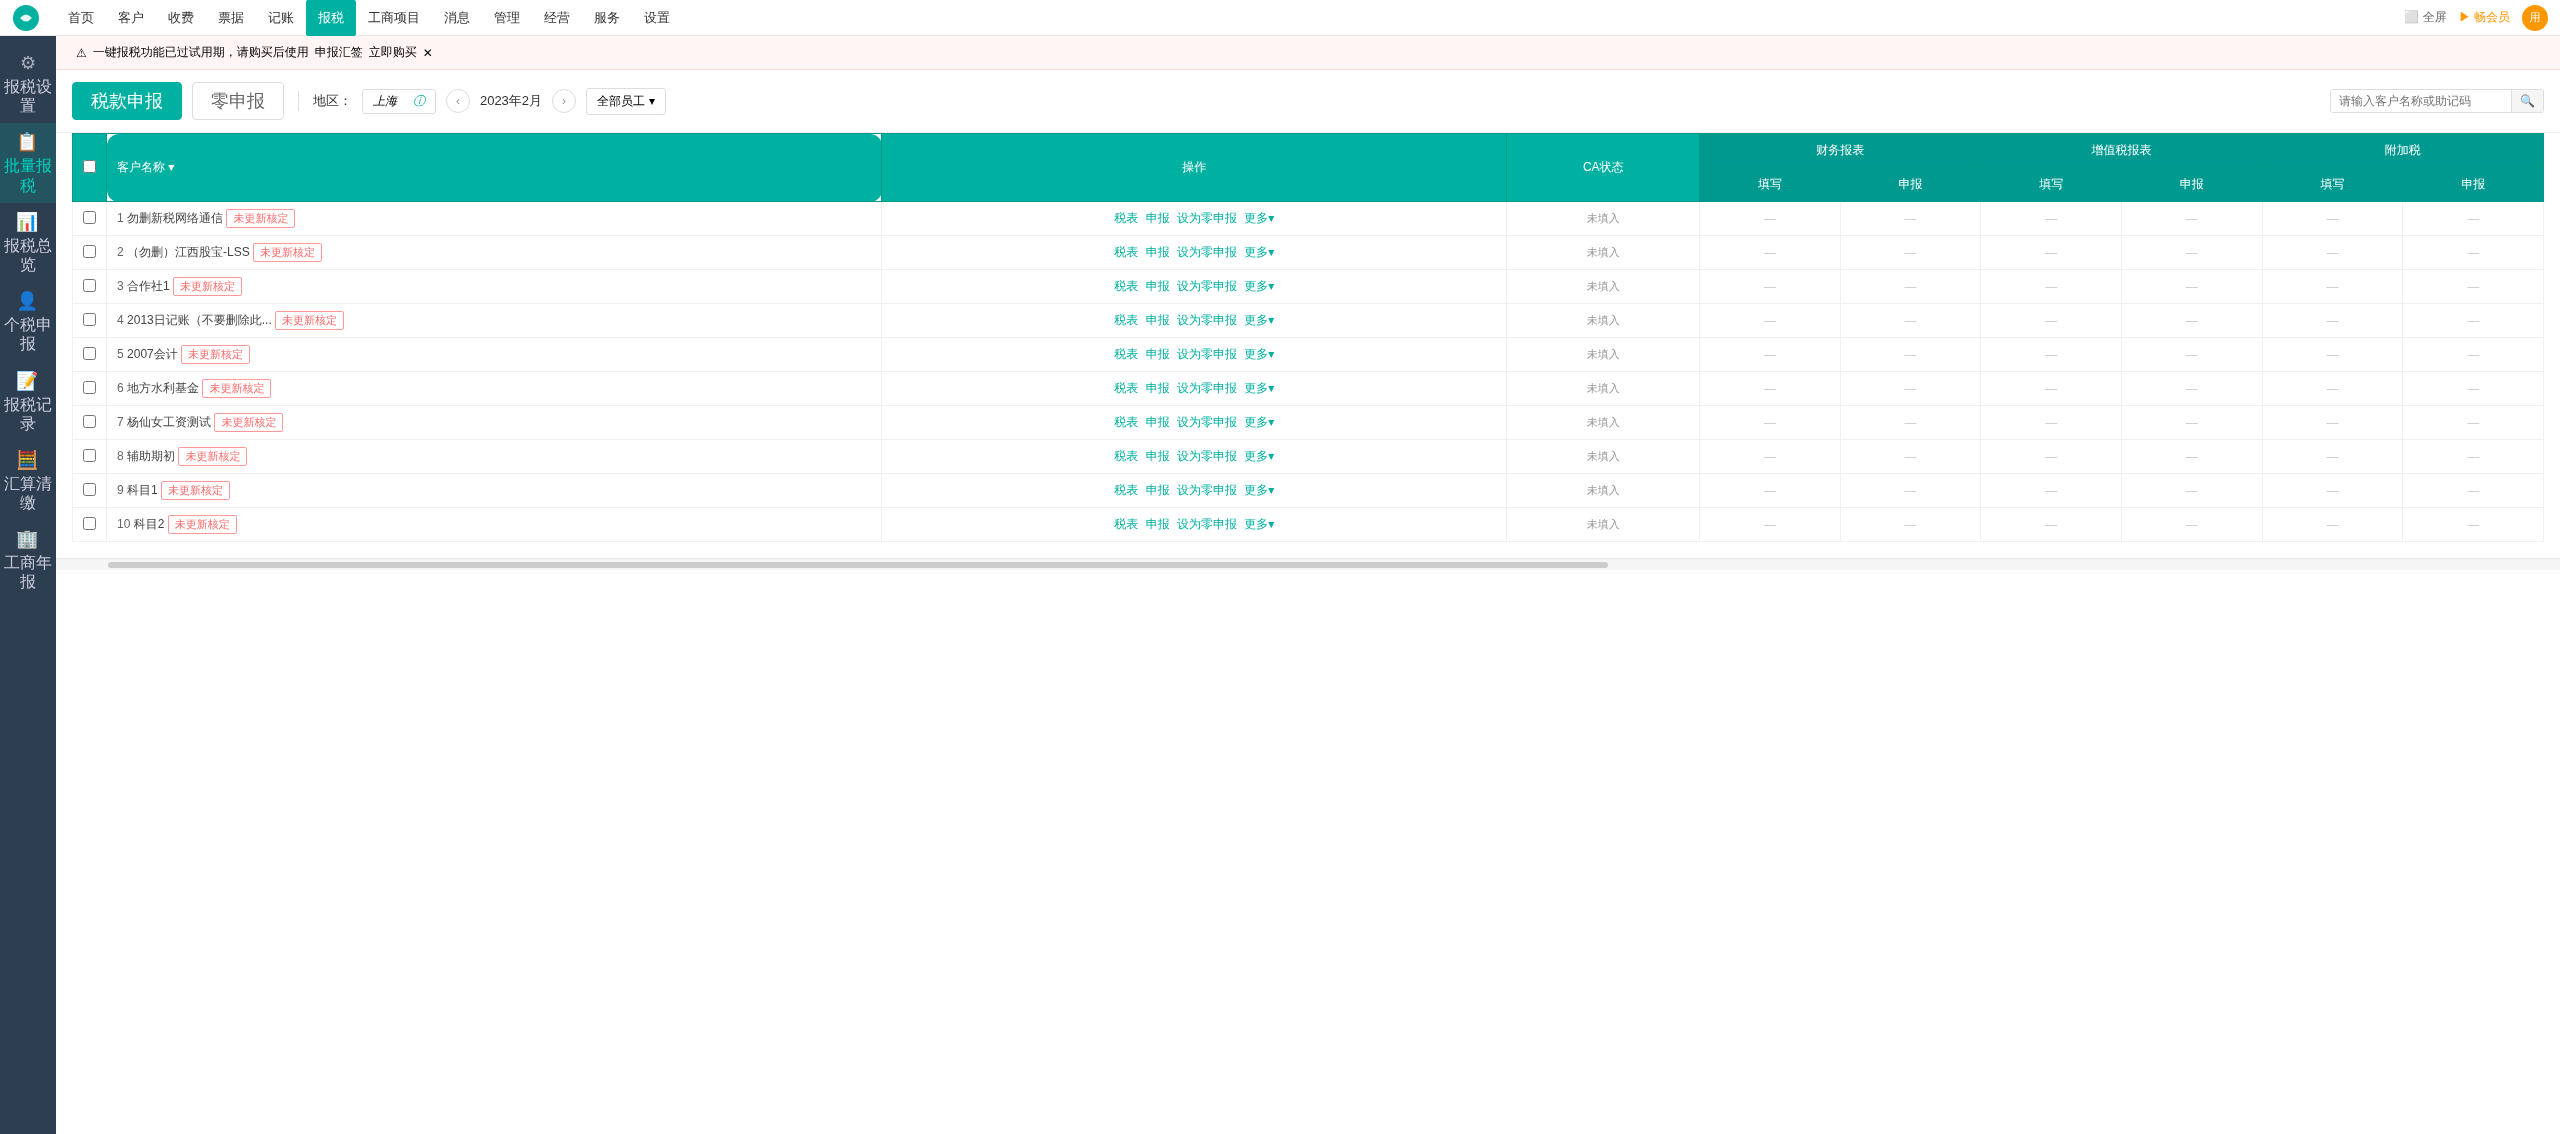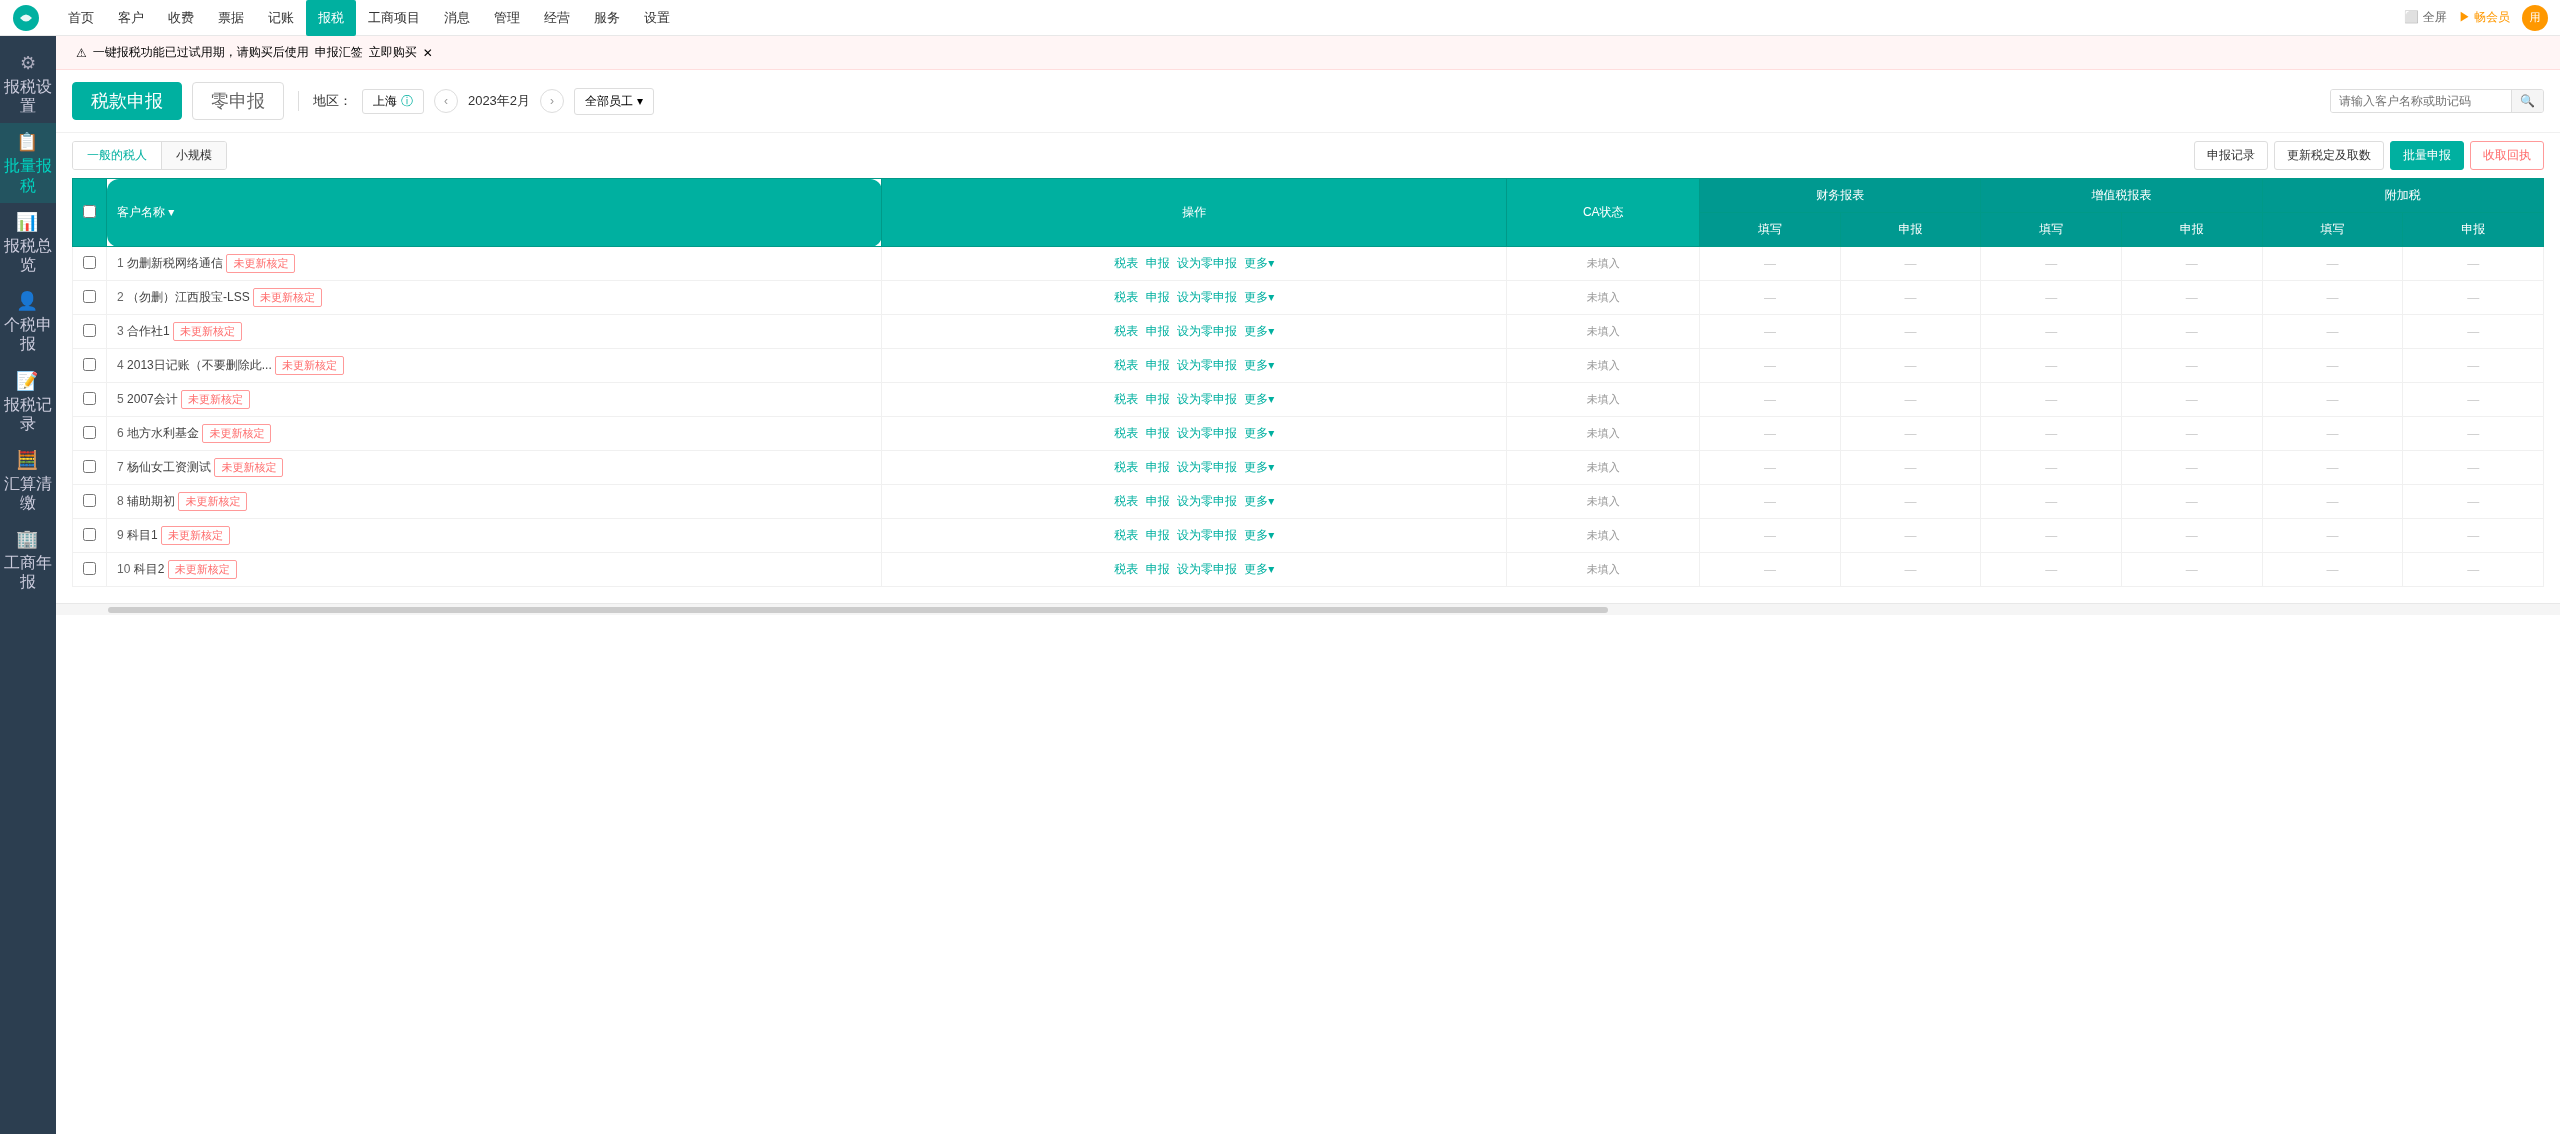--- a/index.html
+++ b/index.html
@@ -32,21 +32,21 @@
 
     
     .panel { background: #fff; margin: 0; padding: 0; min-height: calc(100vh - 36px); }
 
     
     .toolbar { padding: 12px 16px; display: flex; align-items: center; gap: 10px; border-bottom: 1px solid #f0f0f0; }
     .tab-btn { padding: 6px 18px; border-radius: 4px; border: 1px solid #ddd; background: #fff; cursor: pointer; font-size: 18px; color: #666; }
     .tab-btn.active { background: #00b0a0; color: #fff; border-color: #00b0a0; }
     .divider-v { width: 1px; height: 20px; background: #ddd; margin: 0 4px; }
     .region-label { font-size: 13px; color: #333; }
-    .region-badge { padding: 3px 10px; border: 1px solid #ddd; border-radius: 3px; font-size: 12px; background: #fff; display: flex; align-items: center; gap: 4px; }
+    .region-badge { padding: 3px 10px; border: 1px solid #ddd; border-radius: 3px; font-size: 12px; background: #fff; display: flex; align-items: center; gap: 16px; font-style: italic; }
     .info-icon { color: #00b0a0; font-size: 12px; }
     .date-nav { display: flex; align-items: center; gap: 6px; }
     .date-nav .arrow { width: 24px; height: 24px; border-radius: 50%; border: 1px solid #ddd; background: #fff; cursor: pointer; display: flex; align-items: center; justify-content: center; color: #999; }
     .date-text { font-size: 13px; color: #333; min-width: 70px; text-align: center; }
     .staff-select { padding: 4px 10px; border: 1px solid #ddd; border-radius: 3px; font-size: 12px; background: #fff; cursor: pointer; display: flex; align-items: center; gap: 4px; }
     .search-box { margin-left: auto; display: flex; align-items: center; border: 1px solid #ddd; border-radius: 3px; overflow: hidden; }
     .search-box input { border: none; outline: none; padding: 4px 8px; font-size: 12px; width: 180px; color: #999; }
     .search-box .search-btn { background: #f5f5f5; border-left: 1px solid #ddd; padding: 4px 8px; cursor: pointer; }
 
     
@@ -179,32 +179,20 @@
         <div class="staff-select">
           <span>全部员工</span>
           <span>▾</span>
         </div>
         <div class="search-box">
           <input type="text" placeholder="请输入客户名称或助记码" style="">
           <div class="search-btn">🔍</div>
         </div>
       </div>
 
-      <div class="action-bar">
-        <div class="taxpayer-tabs">
-          <div class="taxpayer-tab active">一般的税人</div>
-          <div class="taxpayer-tab">小规模</div>
-        </div>
-        <div class="action-btns">
-          <button class="btn">申报记录</button>
-          <button class="btn">更新税定及取数</button>
-          <button class="btn primary">批量申报</button>
-          <button class="btn outline-danger">收取回执</button>
-        </div>
-      </div>
 
       <div class="table-wrap">
         <table>
           <thead>
             <tr>
               <th rowspan="2" class="checkbox-cell">
                 <input type="checkbox" style="">
               </th>
               <th rowspan="2" class="left" style="min-width:180px;">
                 <span>客户名称</span> <span>▾</span>

